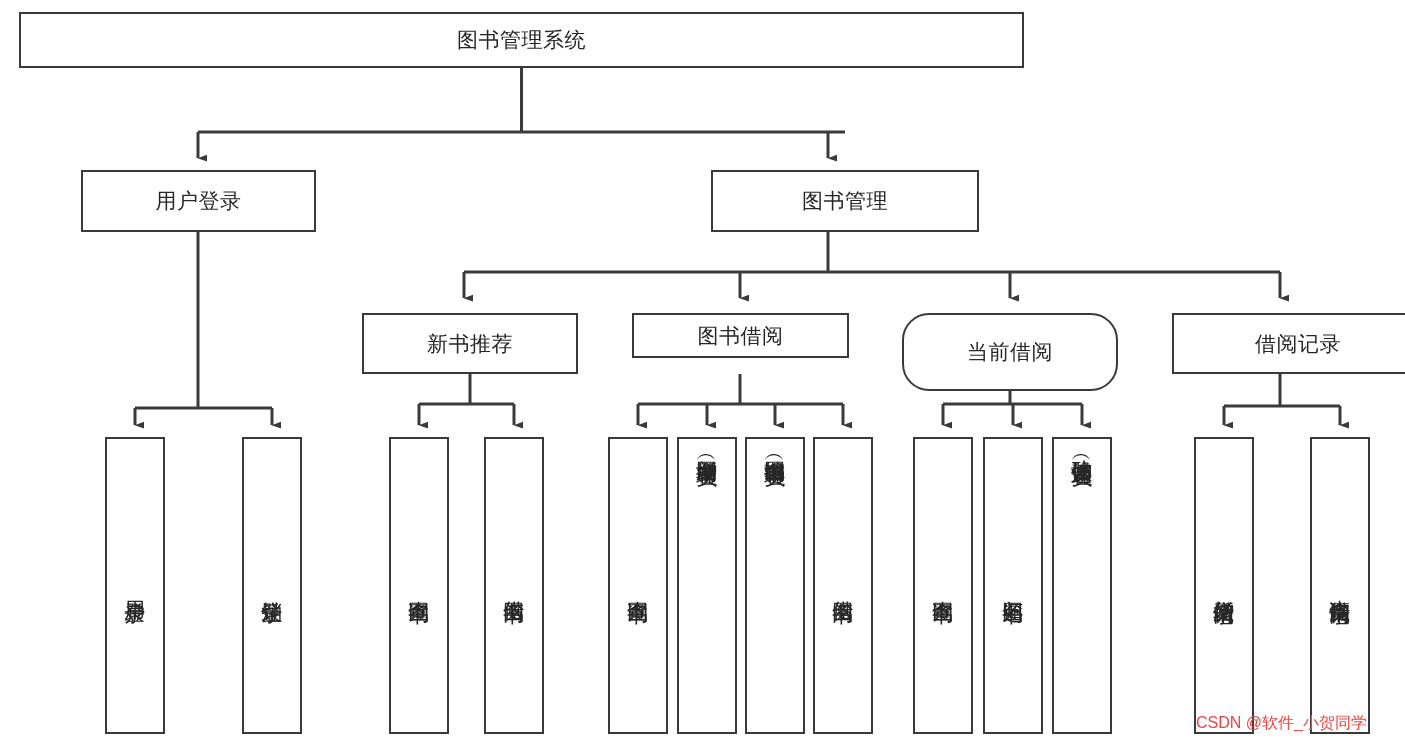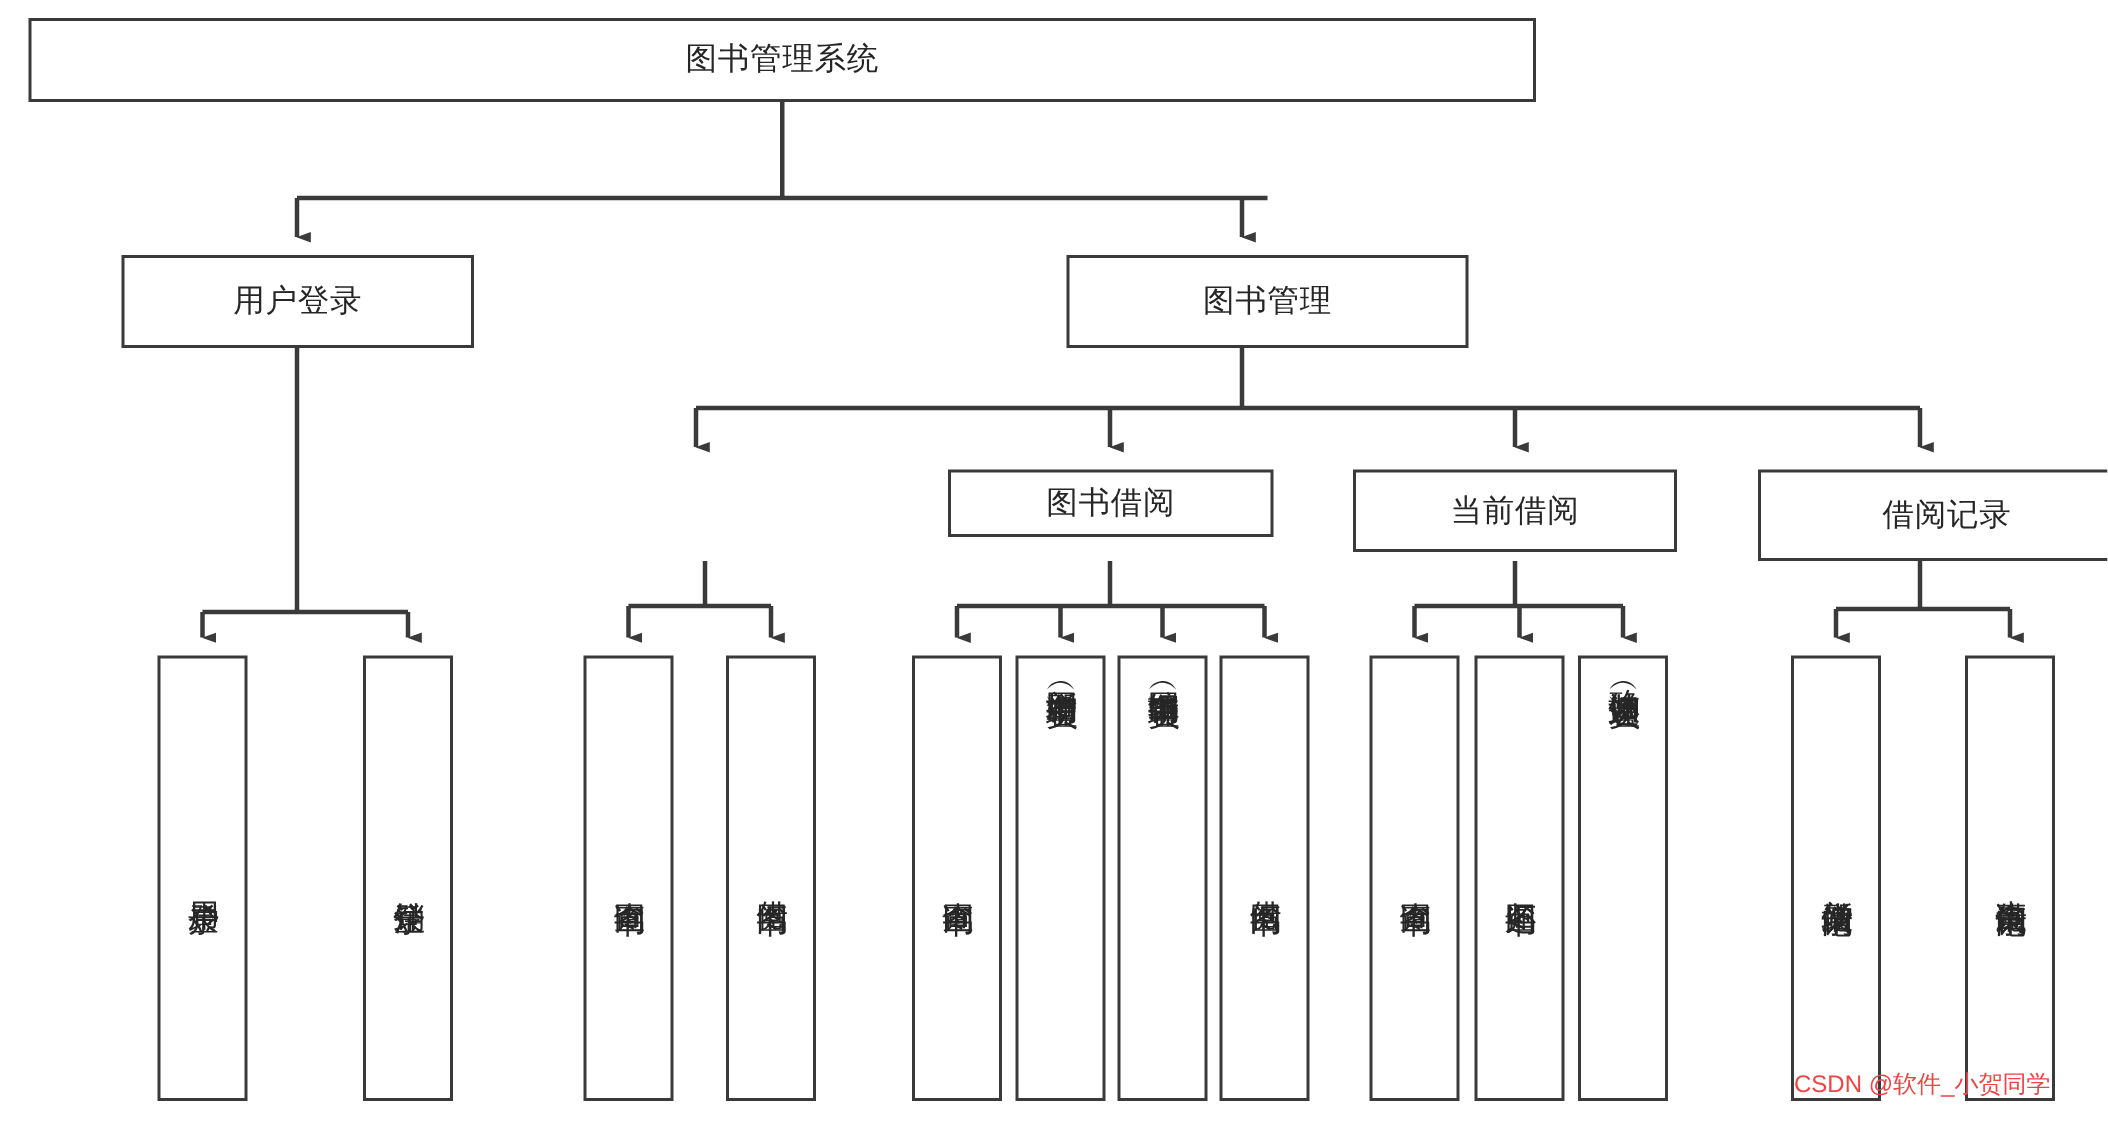--- a/index.html
+++ b/index.html
@@ -129,24 +129,27 @@
     <span class="node-label">图书管理系统</span>
   </div>
 
   <div class="node-box horiz" style="left:81px; top:170px; width:235px; height:62px;">
     <span class="node-label">用户登录</span>
   </div>
   <div class="node-box horiz" style="left:711px; top:170px; width:268px; height:62px;">
     <span class="node-label">图书管理</span>
   </div>
 
+  <div class="node-box horiz" style="left:362px; top:313px; width:216px; height:61px;">
+    <span class="node-label">新书推荐</span>
+  </div>
   <div class="node-box horiz" style="left:632px; top:313px; width:217px; height:45px;">
     <span class="node-label">图书借阅</span>
   </div>
-  <div class="node-box horiz" style="left:902px; top:313px; width:216px; height:55px;">
+  <div class="node-box horiz" style="left:902px; top:313px; width:216px; height:78px;border-radius:27px;">
     <span class="node-label">当前借阅</span>
   </div>
   <div class="node-box horiz" style="left:1172px; top:313px; width:252px; height:61px;">
     <span class="node-label">借阅记录</span>
   </div>
 
   <div class="node-box vert centered" style="left:105px; top:437px; width:60px; height:297px;">
     <span class="node-label">用户登录</span>
   </div>
   <div class="node-box vert centered" style="left:242px; top:437px; width:60px; height:297px;">

